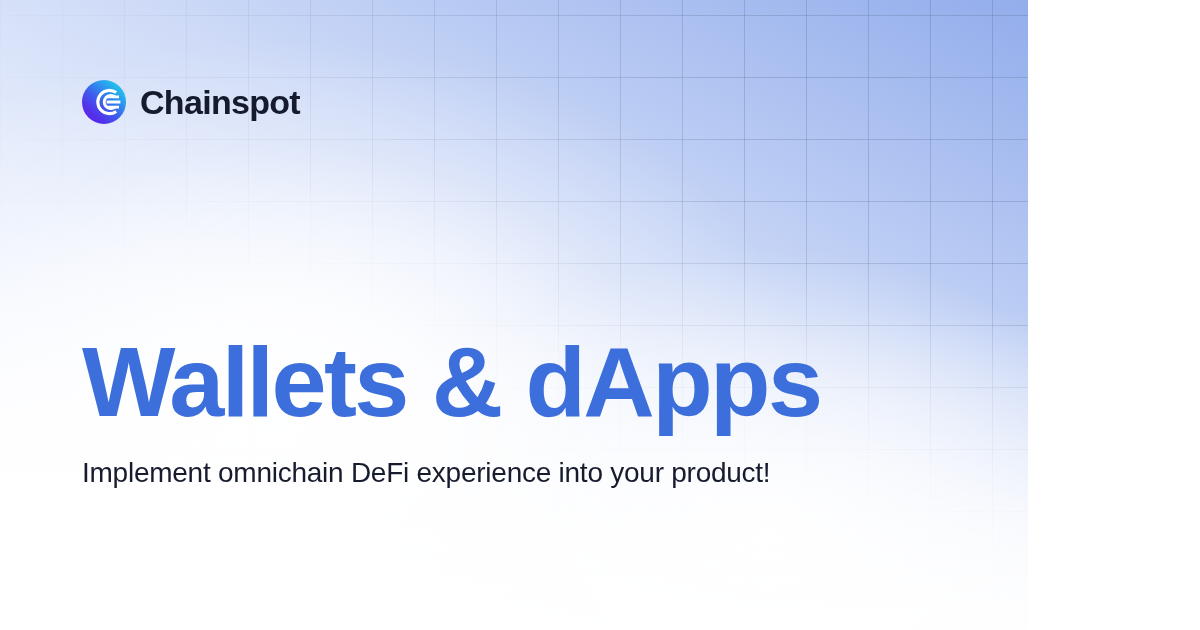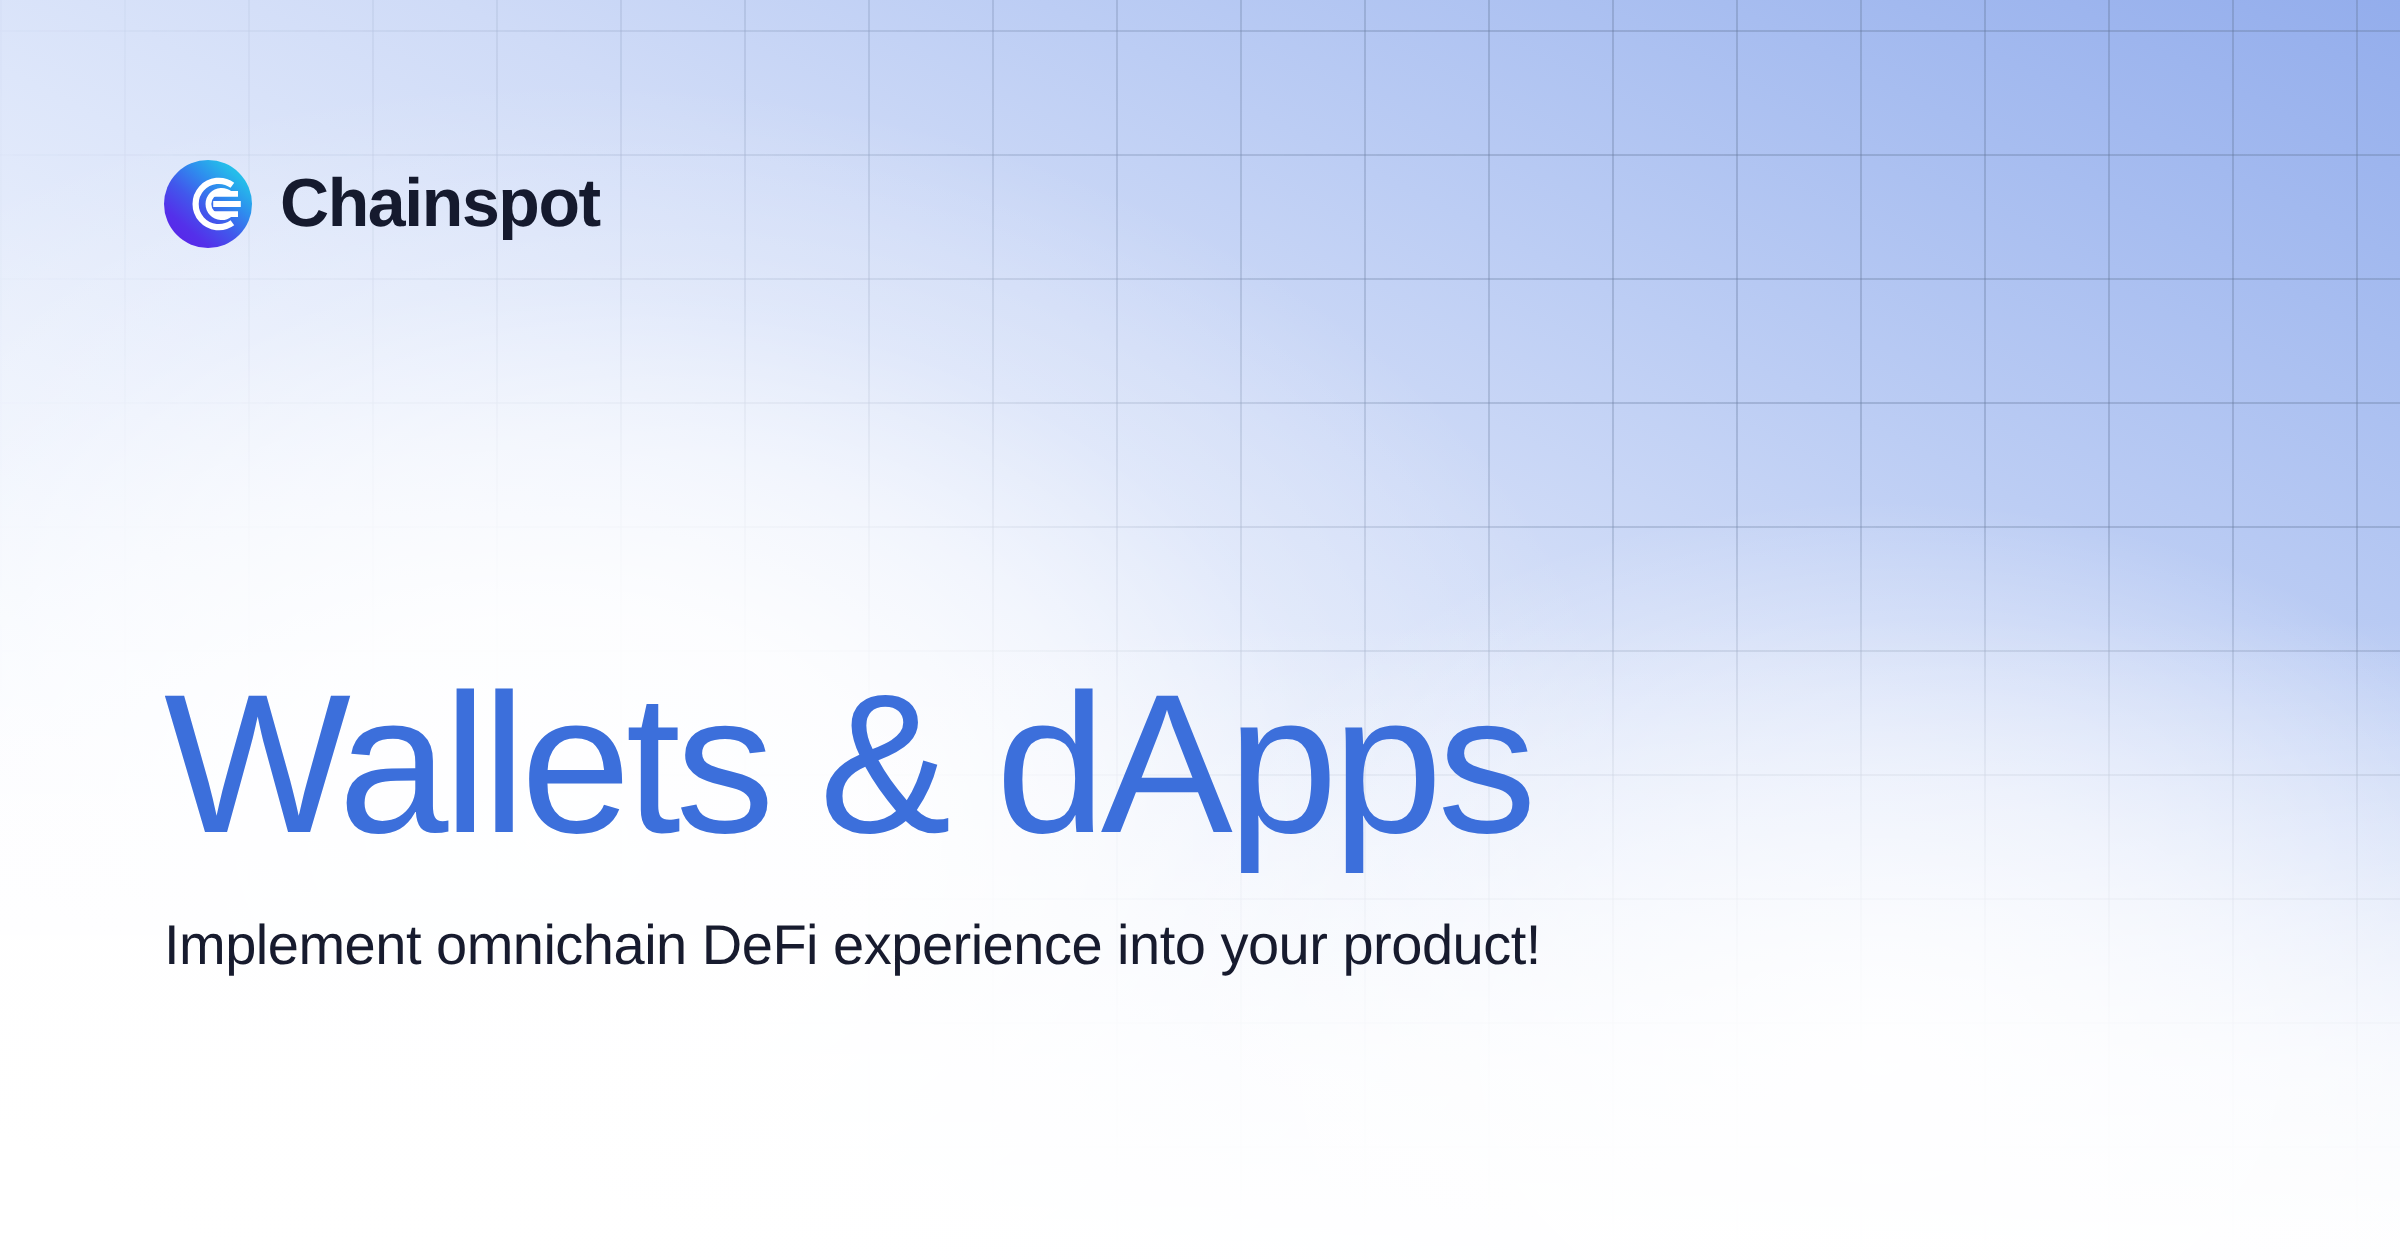--- a/index.html
+++ b/index.html
@@ -6,21 +6,21 @@
 
   html, body {
     width: 1200px;
     height: 630px;
     overflow: hidden;
     font-family: "Liberation Sans", sans-serif;
   }
 
   .banner {
     position: relative;
-    width: 1200px;
+    width: 1028px;
     height: 630px;
     overflow: hidden;
     background: #bef264;
   }
 
   
 
   
   .bg-gradient {
     position: absolute;
@@ -124,21 +124,21 @@
   
   .headline-block {
     position: absolute;
     left: 82px;
     top: 332px;
     width: 860px;
   }
 
   .headline {
     font-size: 99px;
-    font-weight: 400;
+    font-weight: 700;
     letter-spacing: -2.6px;
     line-height: 1.0;
     color: #3C6FDB;
     white-space: nowrap;
   }
 
   .subhead {
     margin-top: 22px;
     font-size: 28px;
     font-weight: 400;

